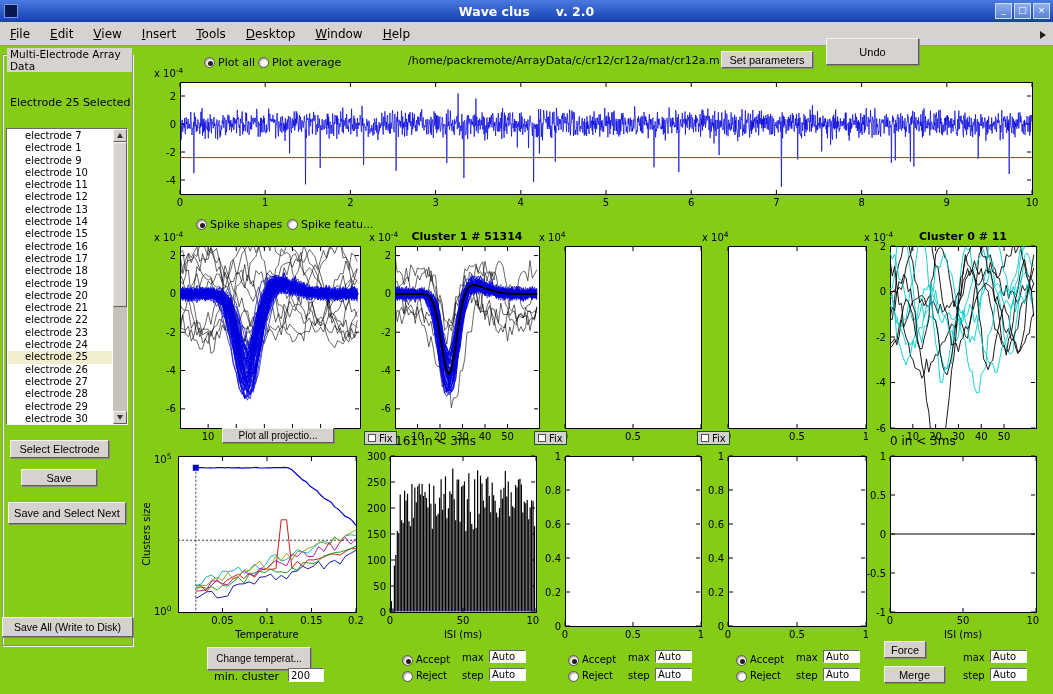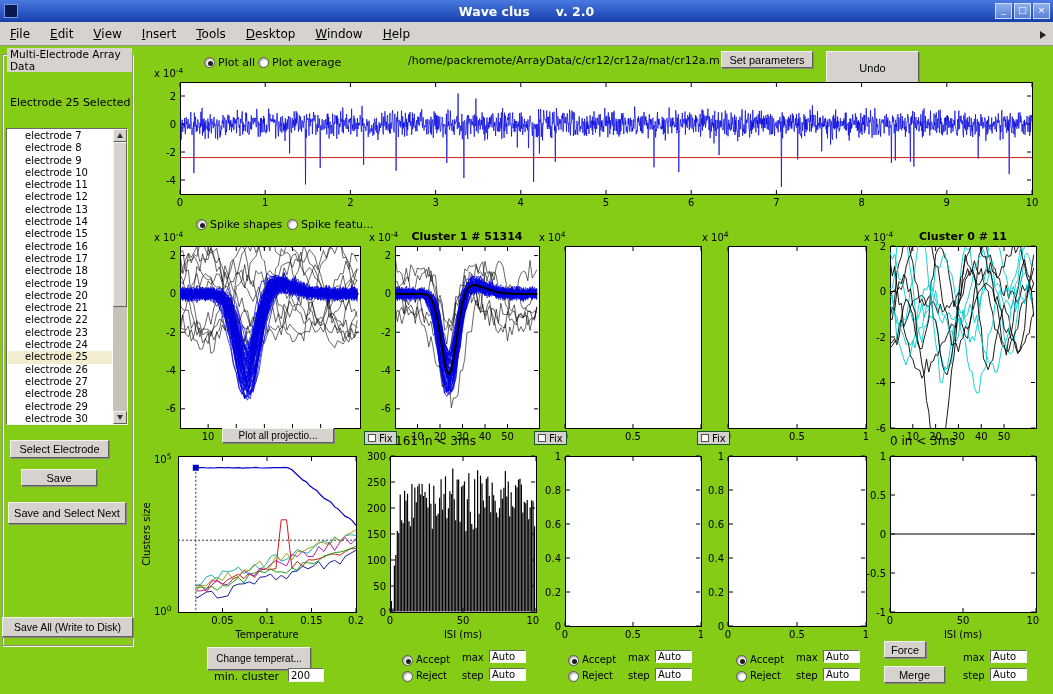--- a/index.html
+++ b/index.html
@@ -65,21 +65,21 @@
     </div>
   <span class="abs" style="left:1040px;top:31px;width:0;height:0;border-top:4px solid transparent;border-bottom:4px solid transparent;border-left:6px solid #222"></span>
 
   <div class="groupbox abs" style="left:2px;top:54px;width:131px;height:592px">
     <span class="group-label">Multi-Electrode Array Data</span>
   </div>
   <div class="abs lbl" style="left:10px;top:96px">Electrode 25 Selected</div>
   <div class="listbox abs" style="left:6px;top:128px;width:122px;height:297px">
     <div class="list-items">
         <div class="list-item">electrode 7</div>
-        <div class="list-item">electrode 8</div>
+        <div class="list-item">electrode 1</div>
         <div class="list-item">electrode 9</div>
         <div class="list-item">electrode 10</div>
         <div class="list-item">electrode 11</div>
         <div class="list-item">electrode 12</div>
         <div class="list-item">electrode 13</div>
         <div class="list-item">electrode 14</div>
         <div class="list-item">electrode 15</div>
         <div class="list-item">electrode 16</div>
         <div class="list-item">electrode 17</div>
         <div class="list-item">electrode 18</div>
@@ -110,21 +110,21 @@
   <button class="btn abs" style="left:21px;top:469px;width:76px;height:17px">Save</button>
   <button class="btn abs" style="left:8px;top:502px;width:118px;height:22px">Save and Select Next</button>
   <button class="btn abs" style="left:2px;top:617px;width:131px;height:20px;font-size:10.5px">Save All (Write to Disk)</button>
 
   <span class="radio sel abs" style="left:204px;top:57px"></span>
   <span class="abs lbl" style="left:218px;top:56px">Plot all</span>
   <span class="radio abs" style="left:258px;top:57px"></span>
   <span class="abs lbl" style="left:272px;top:56px">Plot average</span>
   <div class="abs lbl" style="left:408px;top:54px">/home/packremote/ArrayData/c/cr12/cr12a/mat/cr12a.m</div>
   <button class="btn abs" style="left:721px;top:51px;width:92px;height:17px">Set parameters</button>
-  <button class="btn abs" style="left:826px;top:51px;width:93px;height:33px">Undo</button>
+  <button class="btn abs" style="left:826px;top:38px;width:93px;height:27px">Undo</button>
 
   <svg id="svg-main" class="abs" style="left:148px;top:68px" width="897" height="144">
       <rect x="32.5" y="14.5" width="852" height="112" fill="#fff" stroke="#000"></rect>
       <line x1="32" y1="126" x2="32" y2="122" stroke="#000"></line>
       <line x1="32" y1="15" x2="32" y2="19" stroke="#000"></line>
       <text x="32" y="138" font-size="10" fill="#000" text-anchor="middle">0</text>
       <line x1="117.2" y1="126" x2="117.2" y2="122" stroke="#000"></line>
       <line x1="117.2" y1="15" x2="117.2" y2="19" stroke="#000"></line>
       <text x="117.2" y="138" font-size="10" fill="#000" text-anchor="middle">1</text>
       <line x1="202.4" y1="126" x2="202.4" y2="122" stroke="#000"></line>

